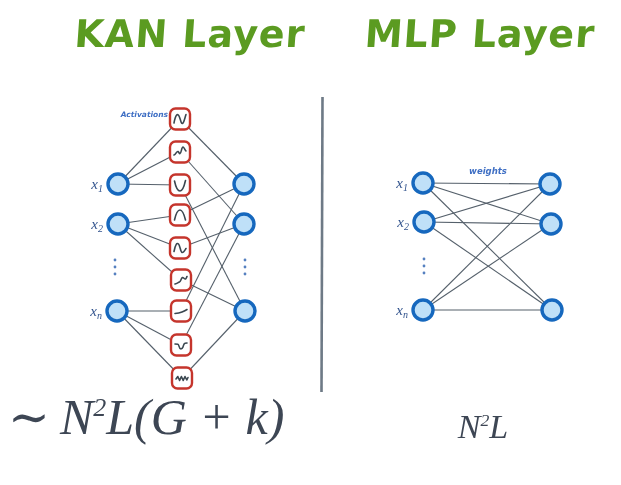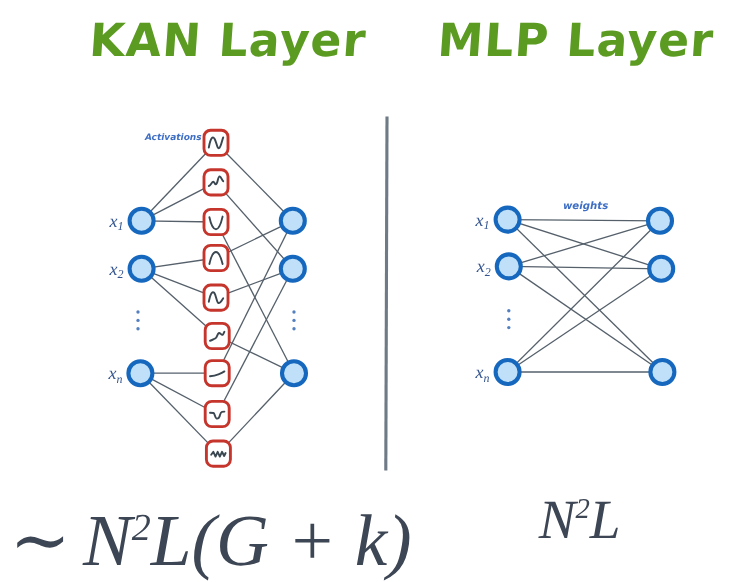--- a/index.html
+++ b/index.html
@@ -16,22 +16,22 @@
   .title.kan{left:40px;}
   .title.mlp{left:330px;}
   .net-svg{position:absolute;left:0;top:0;}
   .formula{
     position:absolute;
     font-family:"Liberation Serif","DejaVu Serif",serif;
     font-style:italic;line-height:1.1;white-space:nowrap;
   }
   .formula .tilde{font-style:normal;margin-right:10px;}
   .formula sup{font-size:0.52em;font-style:italic;}
-  .formula-kan{left:8px;top:418px;font-size:61px;}
-  .formula-mlp{left:383px;top:408px;width:200px;text-align:center;font-size:46px;}
+  .formula-kan{left:8px;top:390px;font-size:50px;}
+  .formula-mlp{left:383px;top:408px;width:200px;text-align:center;font-size:34px;}
 </style>
 </head>
 <body>
 
 <div class="stage">
 
   <div class="title kan" style="color: rgb(91, 155, 33);">KAN Layer</div>
   <div class="title mlp" style="color: rgb(91, 155, 33);">MLP Layer</div>
 
   <svg id="net-svg" class="net-svg" width="621" height="485" viewBox="0 0 621 485">

